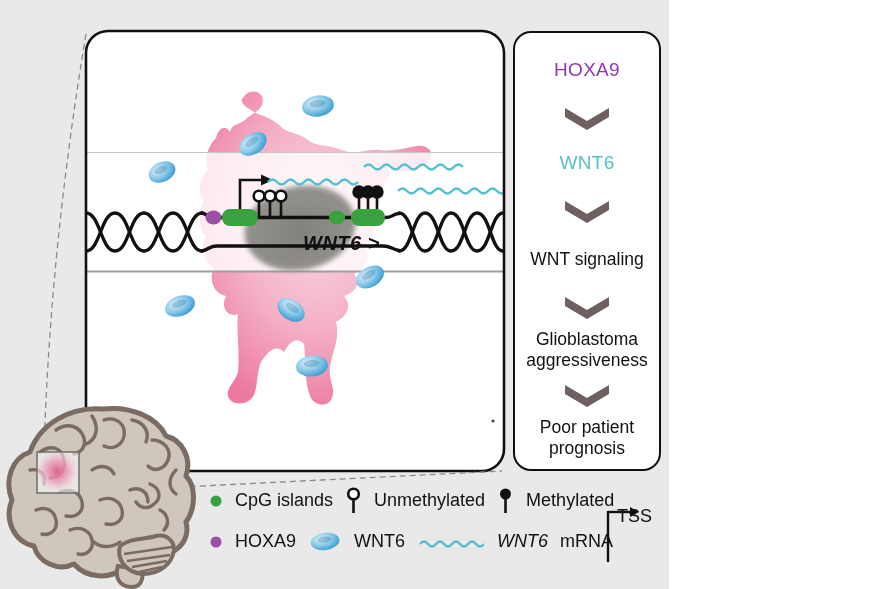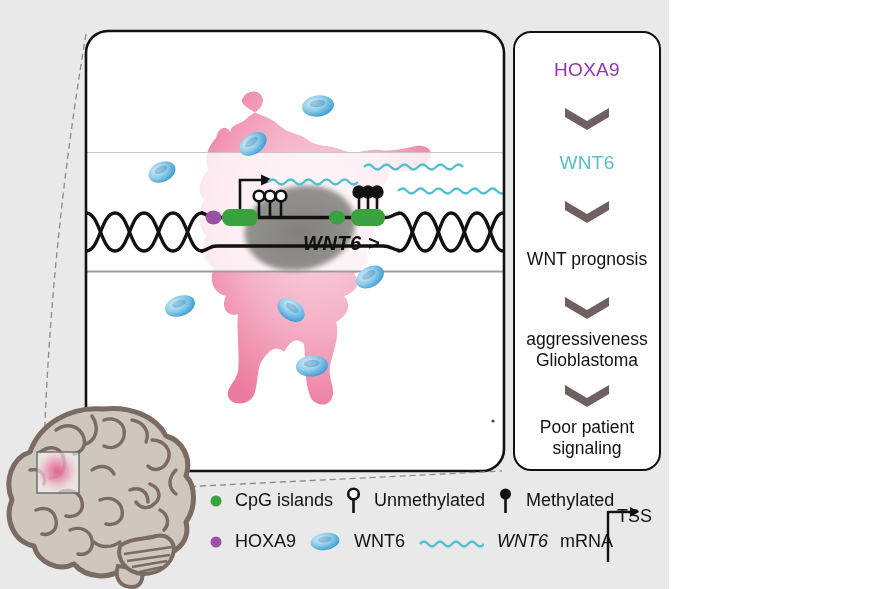--- a/index.html
+++ b/index.html
@@ -221,34 +221,34 @@
 
   <div class="cascade">
     <div class="gene purple">HOXA9</div>
     <svg class="chev chev1" width="46" height="24" viewBox="0 0 46 24">
         <polygon points="1,1 23,14 45,1 45,10 23,23 1,10" style="fill:var(--chevron)"></polygon>
       </svg>
     <div class="gene cyan">WNT6</div>
     <svg class="chev chev2" width="46" height="24" viewBox="0 0 46 24">
         <polygon points="1,1 23,14 45,1 45,10 23,23 1,10" style="fill:var(--chevron)"></polygon>
       </svg>
-    <div class="step">WNT prognosis</div>
+    <div class="step">WNT signaling</div>
     <svg class="chev chev3" width="46" height="24" viewBox="0 0 46 24">
         <polygon points="1,1 23,14 45,1 45,10 23,23 1,10" style="fill:var(--chevron)"></polygon>
       </svg>
     <div class="step">
+      <div>Glioblastoma</div>
       <div>aggressiveness</div>
-      <div>Glioblastoma</div>
     </div>
     <svg class="chev chev4" width="46" height="24" viewBox="0 0 46 24">
         <polygon points="1,1 23,14 45,1 45,10 23,23 1,10" style="fill:var(--chevron)"></polygon>
       </svg>
     <div class="step">
       <div>Poor patient</div>
-      <div>signaling</div>
+      <div>prognosis</div>
     </div>
   </div>
 
   <div class="legend-row r1">
     <svg width="12" height="12">
         <circle cx="6" cy="6" r="5.5" style="fill:var(--green)"></circle>
       </svg>
     <span>CpG islands</span>
     <svg width="15" height="27">
         <line x1="7.5" y1="26" x2="7.5" y2="11" stroke="#111" stroke-width="2.6"></line>

